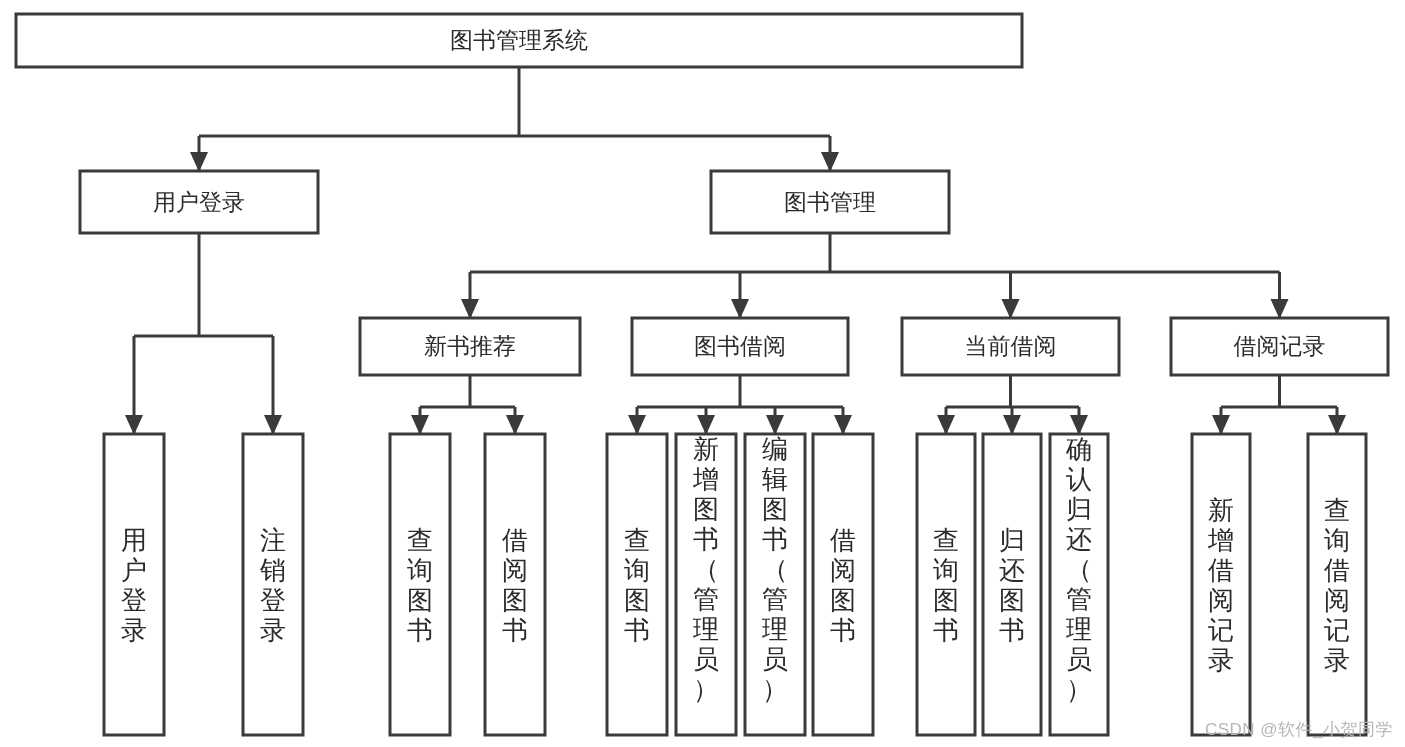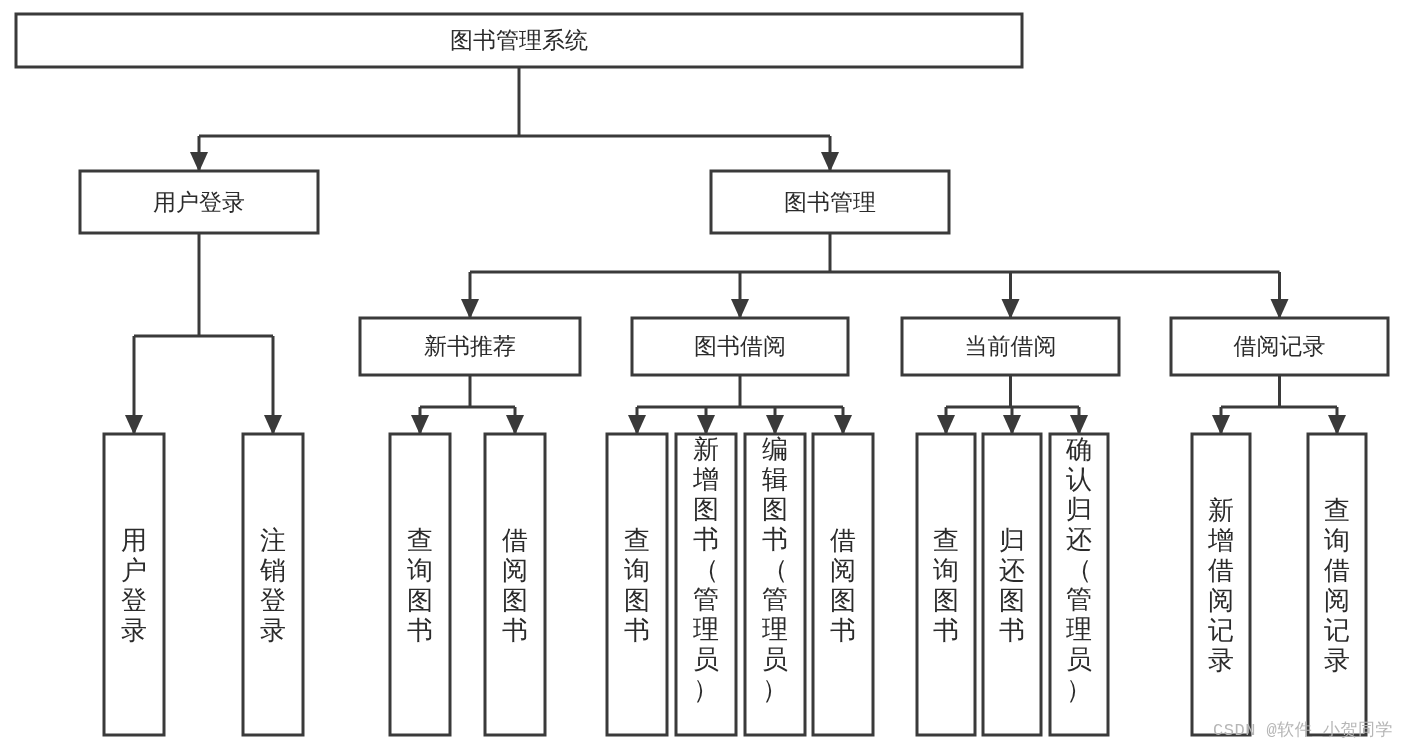--- a/index.html
+++ b/index.html
@@ -54,21 +54,21 @@
     font-family: "DejaVu Sans", "Liberation Sans", sans-serif;
     font-size: 26px;
     text-anchor: middle;
   }
   .watermark {
     position: absolute;
     right: 12px;
     bottom: 6px;
     color: #b6b6b6;
     font-size: 17px;
-    font-family: Liberation Mono, monospace;
+    font-family: Liberation Sans, sans-serif;
     letter-spacing: 0.5px;
     user-select: none;
     pointer-events: none;
     white-space: nowrap;
     margin-left: 20px;
   }
 </style>
 </head>
 <body>
 

